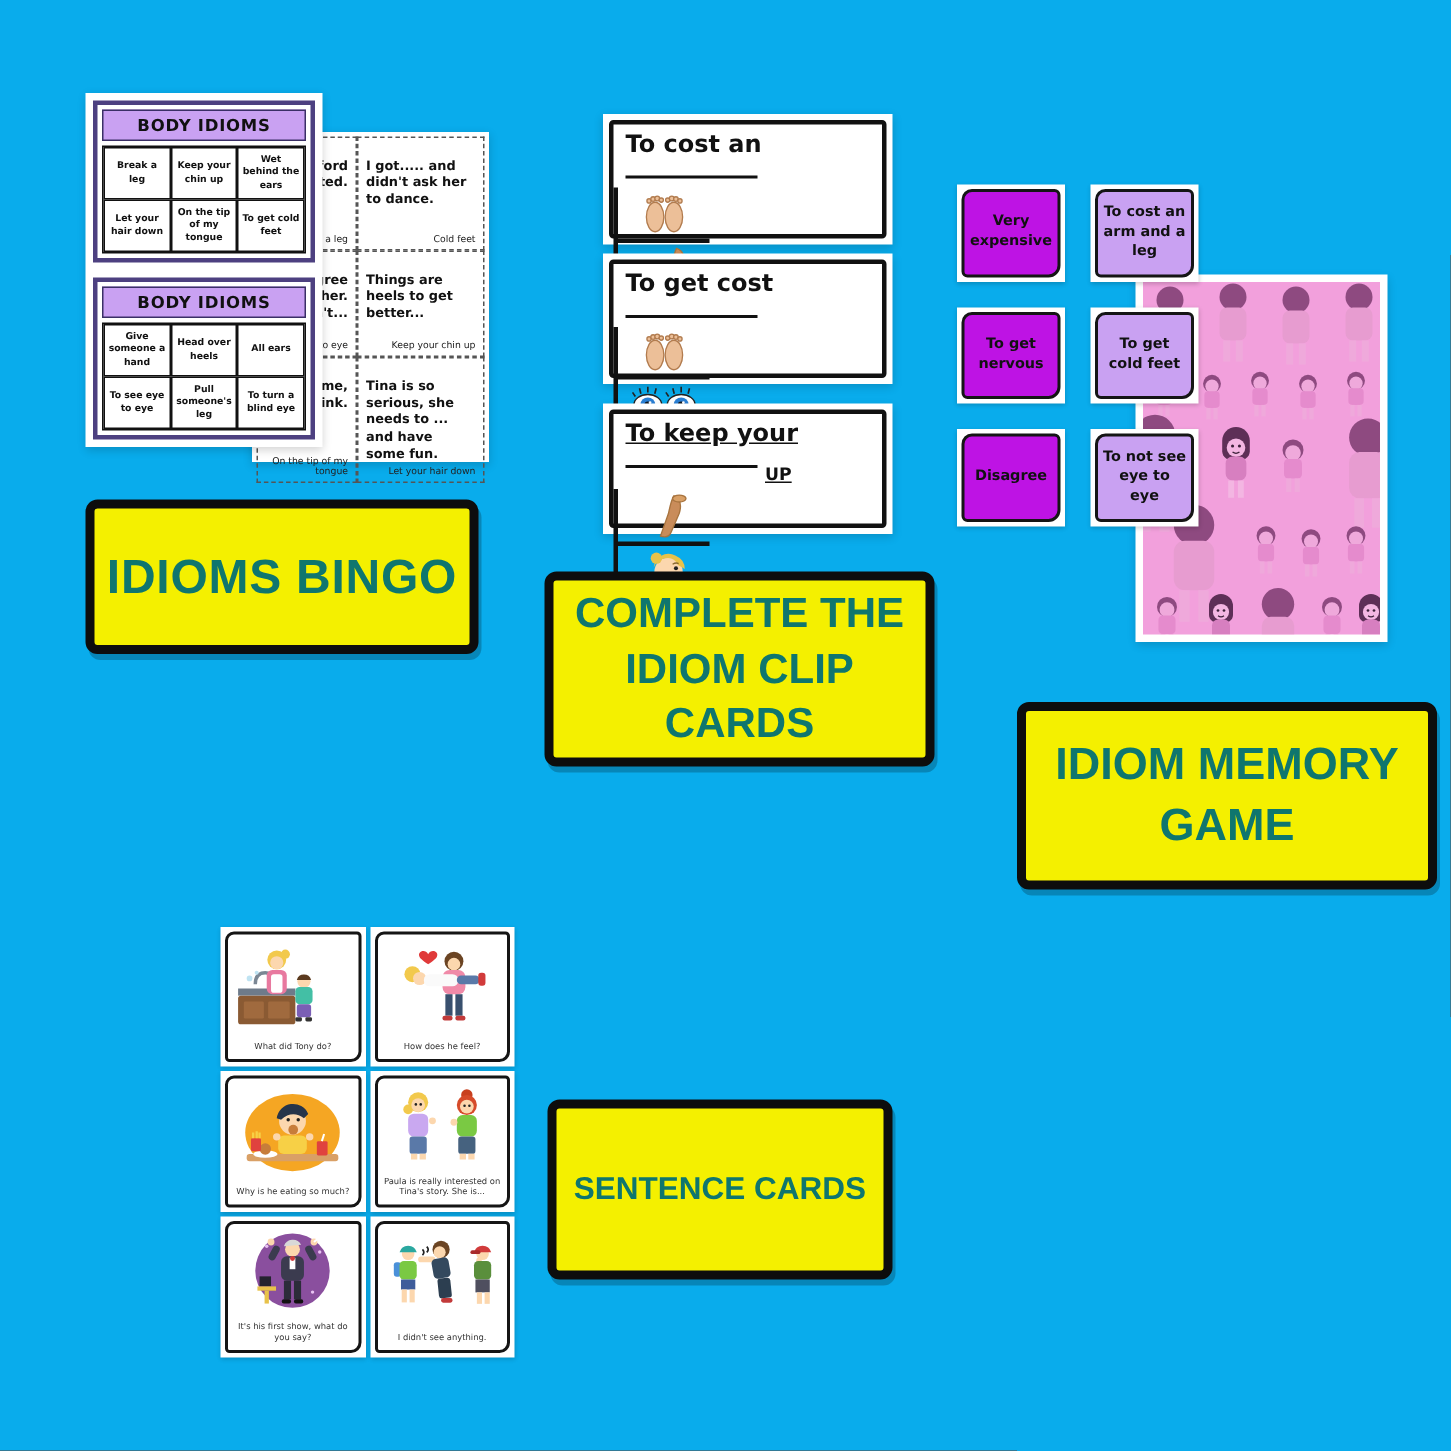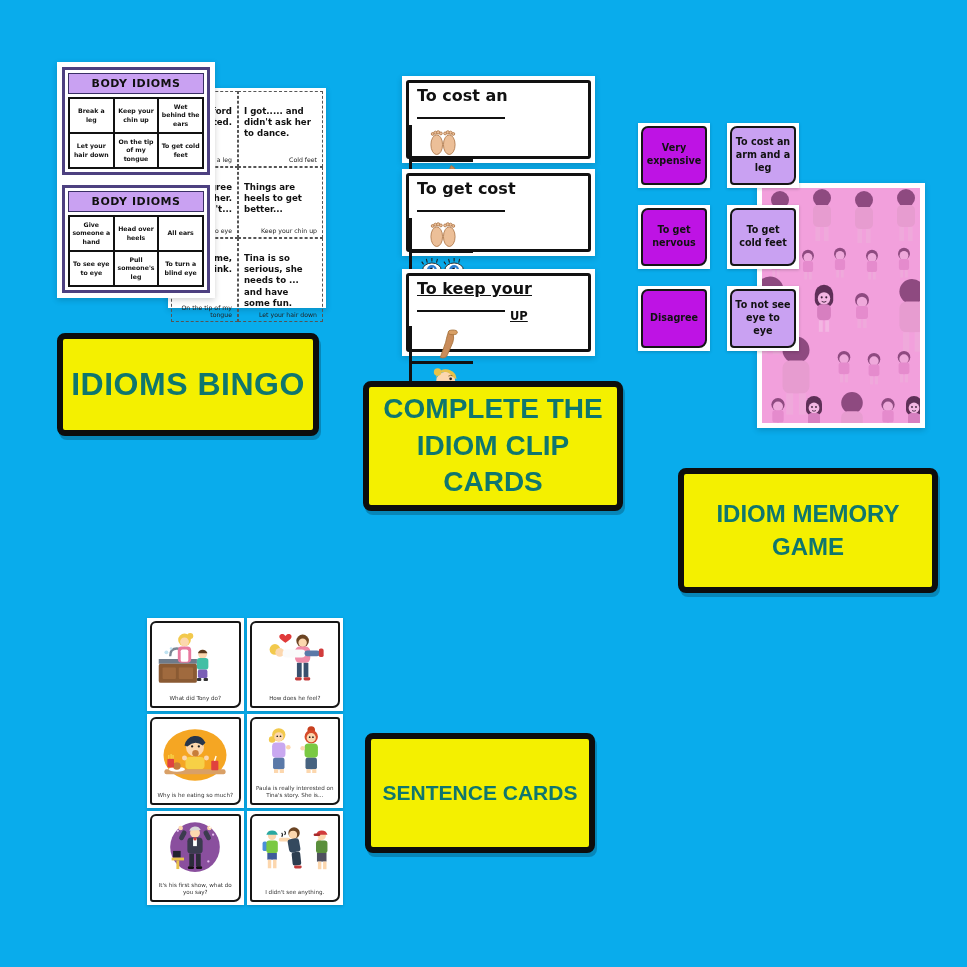--- a/index.html
+++ b/index.html
@@ -63,21 +63,21 @@
   .sentence-grid{position:absolute;left:147px;top:618px;width:196px;height:287px;display:grid;grid-template-columns:1fr 1fr;grid-template-rows:1fr 1fr 1fr;gap:3px;z-index:1;}
   .sentence-cell{background:#fff;padding:3px;box-shadow:0 1px 3px rgba(0,0,0,.2);}
   .scard{width:100%;height:100%;border:2.5px solid #151515;border-radius:6px 3px 7px 3px;background:#fff;display:flex;flex-direction:column;overflow:hidden;}
   .scene{flex:1;display:flex;align-items:center;justify-content:center;padding:1px;}
   .scaption{font-size:5.6px;text-align:center;padding:0 3px 3px;line-height:1.35;color:#333;}
 
   
   .label-pill{position:absolute;z-index:5;background:var(--label-yellow);border:6px solid var(--label-border);border-radius:8px;display:flex;align-items:center;justify-content:center;text-align:center;font-family:"Liberation Sans",sans-serif;font-weight:bold;color:#0f766e;box-shadow:2px 4px 0 rgba(0,0,0,.22);padding:6px 0;}
   #label-bingo{left:57px;top:333px;width:262px;height:103px;font-size:32px;letter-spacing:.5px;}
   #label-clip{left:363px;top:381px;width:260px;height:130px;font-size:28px;line-height:1.3;}
-  #label-memory{left:678px;top:468px;width:260px;height:125px;font-size:24px;line-height:1.35;}
+  #label-memory{left:678px;top:468px;width:280px;height:125px;font-size:30px;line-height:1.35;}
   #label-sentence{left:365px;top:733px;width:230px;height:120px;font-size:21px;line-height:1.4;}
 </style>
 </head>
 <body>
 
 <div id="canvas">
 
   <div class="sheet task-sheet">
     <div class="task-grid">
       <div class="task-cell left">

